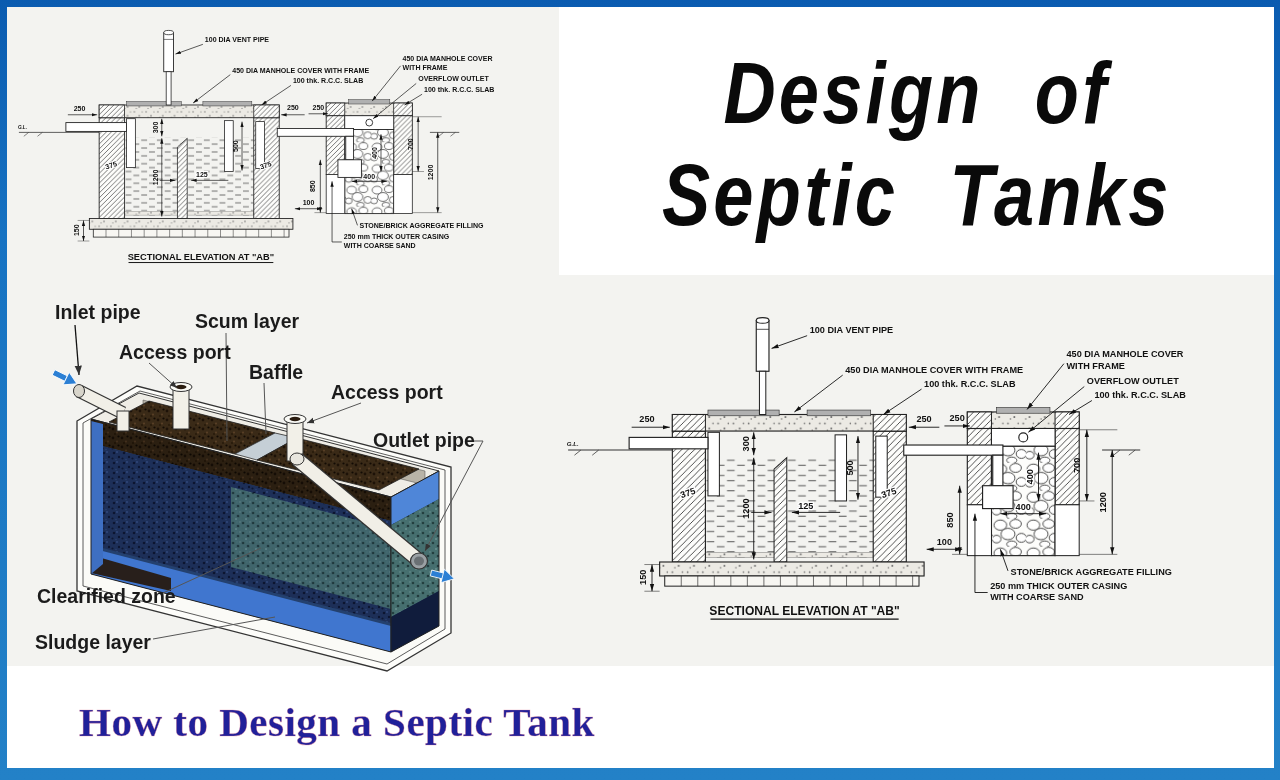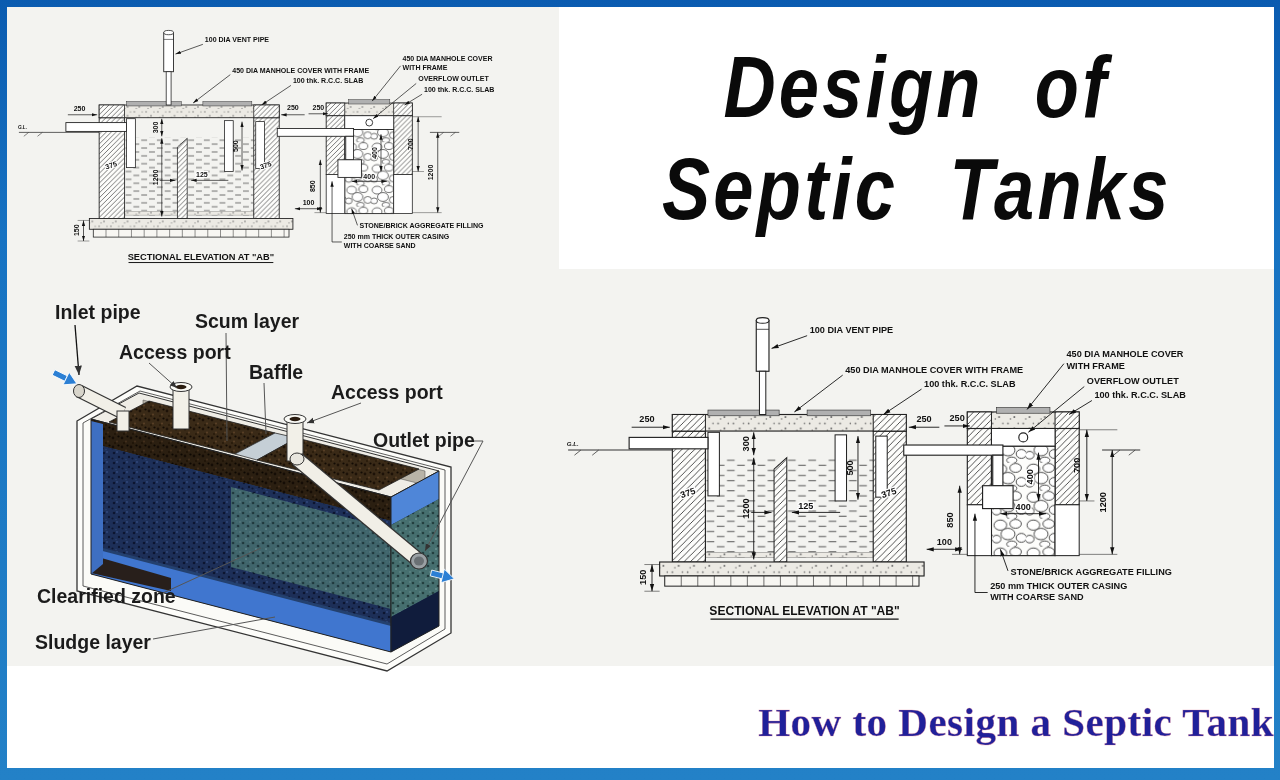--- a/index.html
+++ b/index.html
@@ -1,32 +1,32 @@
 <!DOCTYPE html>
 <html><head>
 <meta charset="utf-8">
 <style>
   html,body{margin:0;padding:0;background:#888;}
   .page{position:relative;width:1280px;height:780px;overflow:hidden;
         background:linear-gradient(180deg,#0a5bb0 0%,#1672c2 30%,#2381c7 100%);
         font-family:"Liberation Sans",sans-serif;}
   .inner{position:absolute;left:7px;top:7px;right:6px;bottom:12px;background:#f3f3f0;}
   .title-box{position:absolute;left:552px;top:0;right:0;height:262px;background:#ffffff;
-             display:flex;flex-direction:column;align-items:center;justify-content:center;gap:14px;}
+             display:flex;flex-direction:column;align-items:center;justify-content:center;gap:14px;padding-top:6px;}
   .big-title{font-family:"Liberation Sans",sans-serif;font-weight:bold;font-style:italic;
              font-size:88px;line-height:1.0;color:#0a0a0a;letter-spacing:4px;word-spacing:34px;
              transform:scaleX(.82);white-space:nowrap;}
   .elev-mount{position:absolute;z-index:1;}
   .elev-small{left:8px;top:6px;width:548px;}
   .elev-large{left:556px;top:288px;width:712px;}
   .elev-mount svg{width:100%;height:auto;display:block;}
   .tank3d{position:absolute;left:14px;top:284px;width:470px;height:395px;z-index:2;}
   .watermark{position:absolute;left:488px;top:286px;width:180px;height:110px;z-index:0;opacity:.8;}
   .bottom-strip{position:absolute;left:0;right:0;bottom:0;height:102px;background:#ffffff;z-index:1;}
-  .bottom-title{margin-top:32px;padding-left:46px;text-align:right;
+  .bottom-title{margin-top:32px;padding-left:72px;text-align:left;
                 font-family:"Liberation Serif",serif;font-weight:bold;font-size:41px;
                 color:#20209a;-webkit-text-stroke:.6px rgba(225,130,150,.55);letter-spacing:.5px;}
   
   .dt{font-family:"Liberation Sans",sans-serif;font-weight:bold;font-size:7.2px;fill:#111;}
   .halo{paint-order:stroke fill;stroke:#ffffff;stroke-width:2px;}
   .halo2{paint-order:stroke fill;stroke:#f3f3f0;stroke-width:2px;}
   .gl{font-family:"Liberation Sans",sans-serif;font-weight:bold;font-style:italic;font-size:4.8px;fill:#111;}
   .st{font-family:"Liberation Sans",sans-serif;font-weight:bold;font-size:9.5px;fill:#111;}
   .lbl3d{font-family:"Liberation Sans",sans-serif;font-weight:600;font-size:19.5px;fill:#1b1b1b;}
   .wm1{font-family:"Liberation Sans",sans-serif;font-weight:bold;font-size:27px;fill:#c3cedd;}

